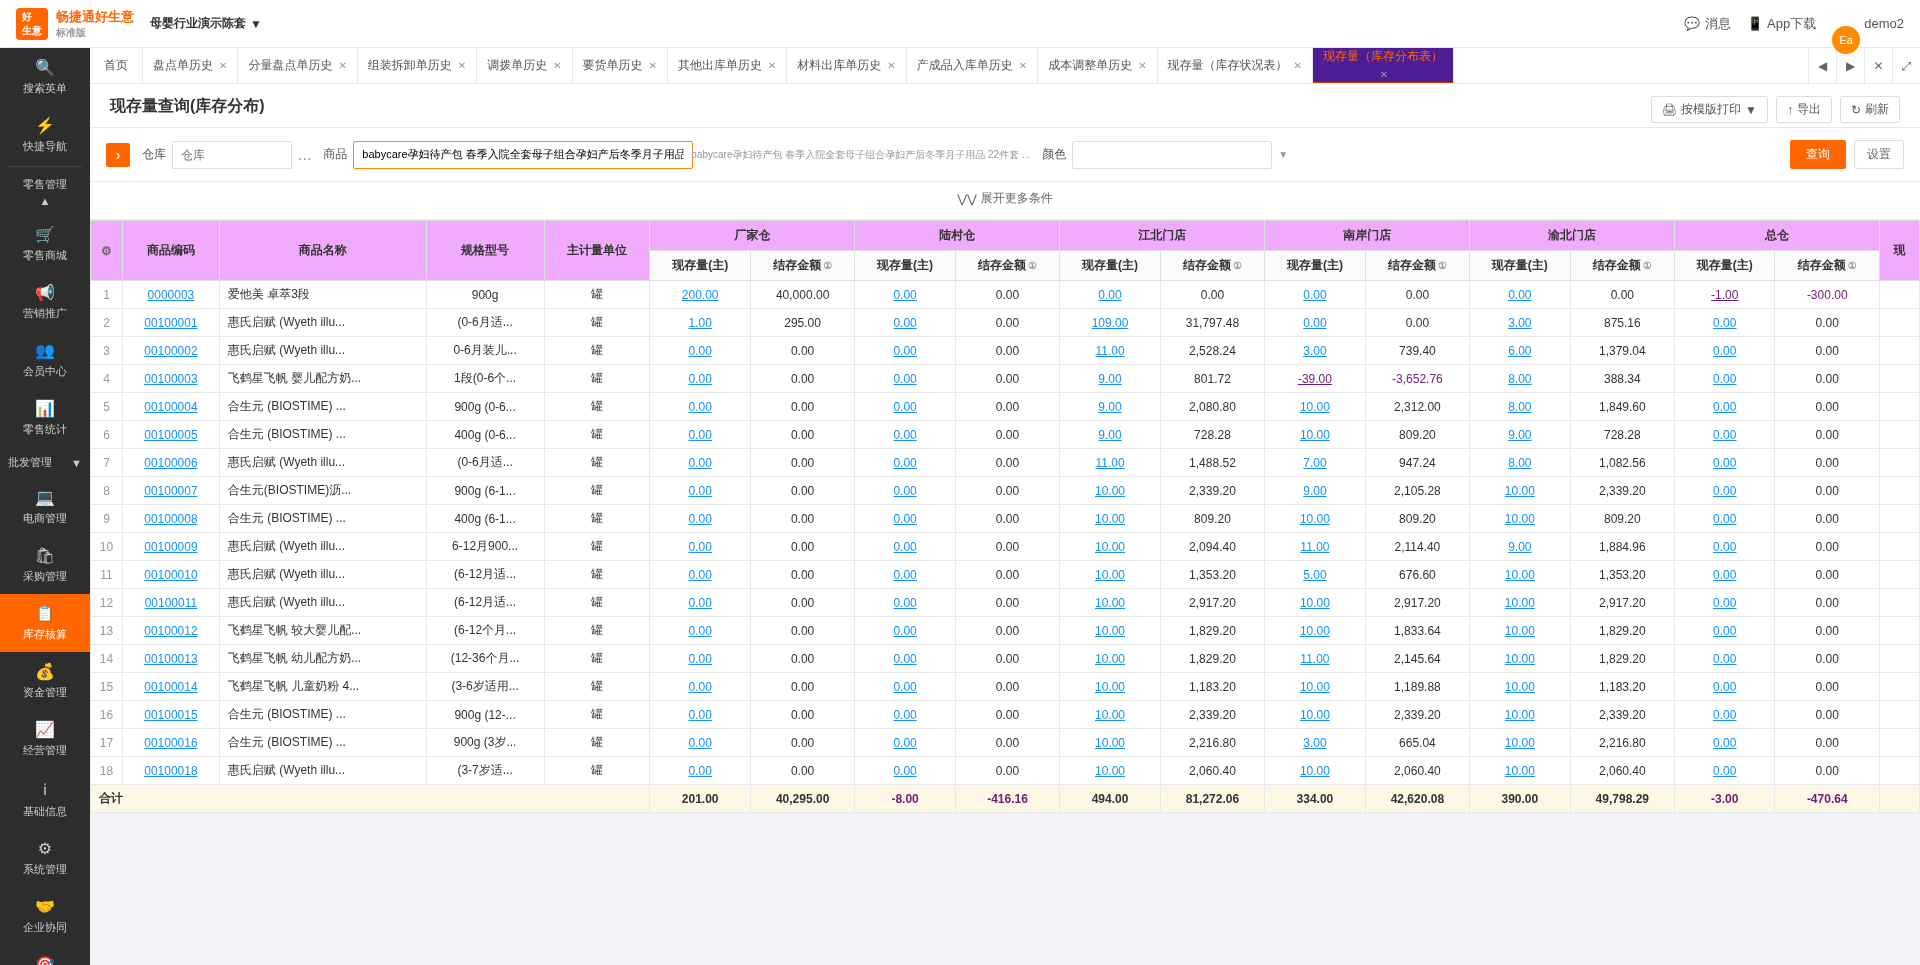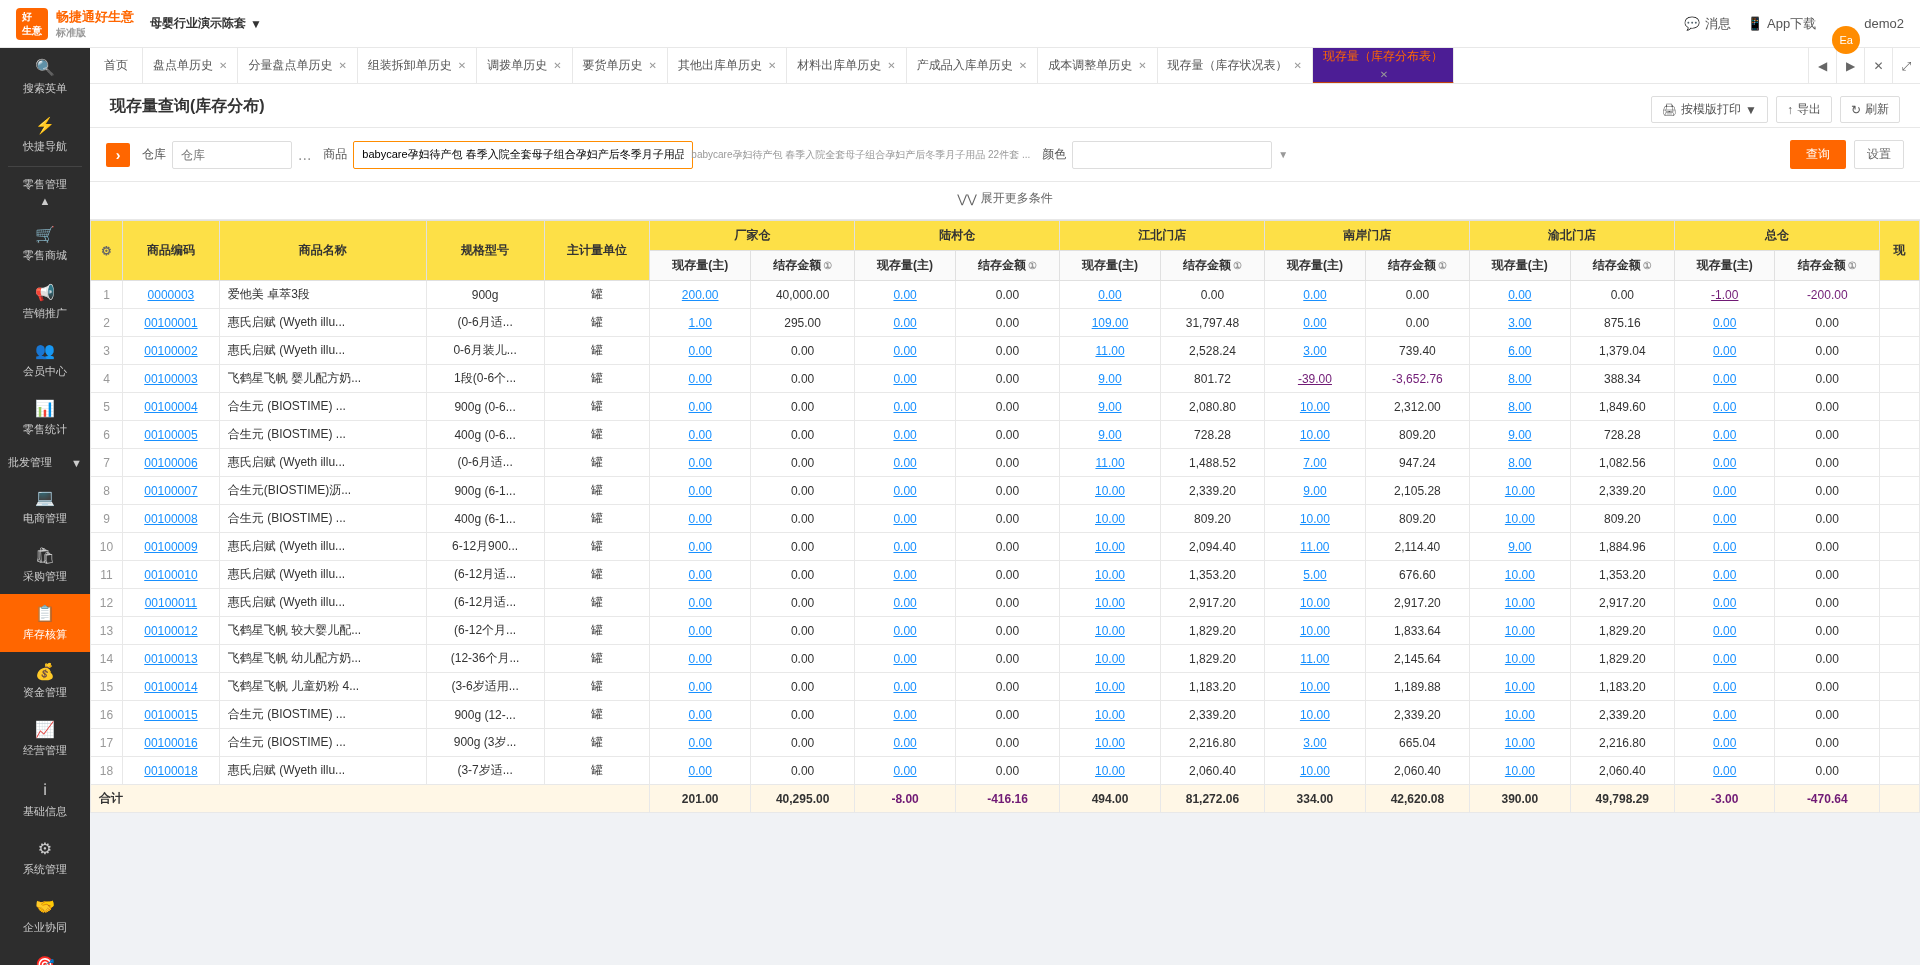--- a/index.html
+++ b/index.html
@@ -302,21 +302,21 @@
       background: #fff;
       margin: 0;
       overflow-x: auto;
     }
     table {
       width: 100%;
       border-collapse: collapse;
       font-size: 12px;
     }
     thead tr th {
-      background: #fde047;
+      background: #f0abfc;
       border: 1px solid #e0e0e0;
       padding: 6px 8px;
       text-align: center;
       font-weight: 600;
       color: #333;
       white-space: nowrap;
     }
     thead tr.sub-header th {
       background: #fafafa;
     }
@@ -610,21 +610,21 @@
     <td>40,000.00</td>
     <td><span class="td-link">0.00</span></td>
     <td>0.00</td>
     <td><span class="td-link">0.00</span></td>
     <td>0.00</td>
     <td class=""><span class="td-link ">0.00</span></td>
     <td class="">0.00</td>
     <td><span class="td-link">0.00</span></td>
     <td>0.00</td>
     <td class="td-red"><span class="td-link td-red">-1.00</span></td>
-    <td class="td-red">-200.00</td>
+    <td class="td-red">-300.00</td>
     <td></td>
   </tr>
           <tr>
     <td class="row-num">2</td>
     <td><span class="td-link">00100001</span></td>
     <td class="td-left">惠氏启赋 (Wyeth illu...</td>
     <td>(0-6月适...</td>
     <td>罐</td>
     <td><span class="td-link">1.00</span></td>
     <td>295.00</td>

